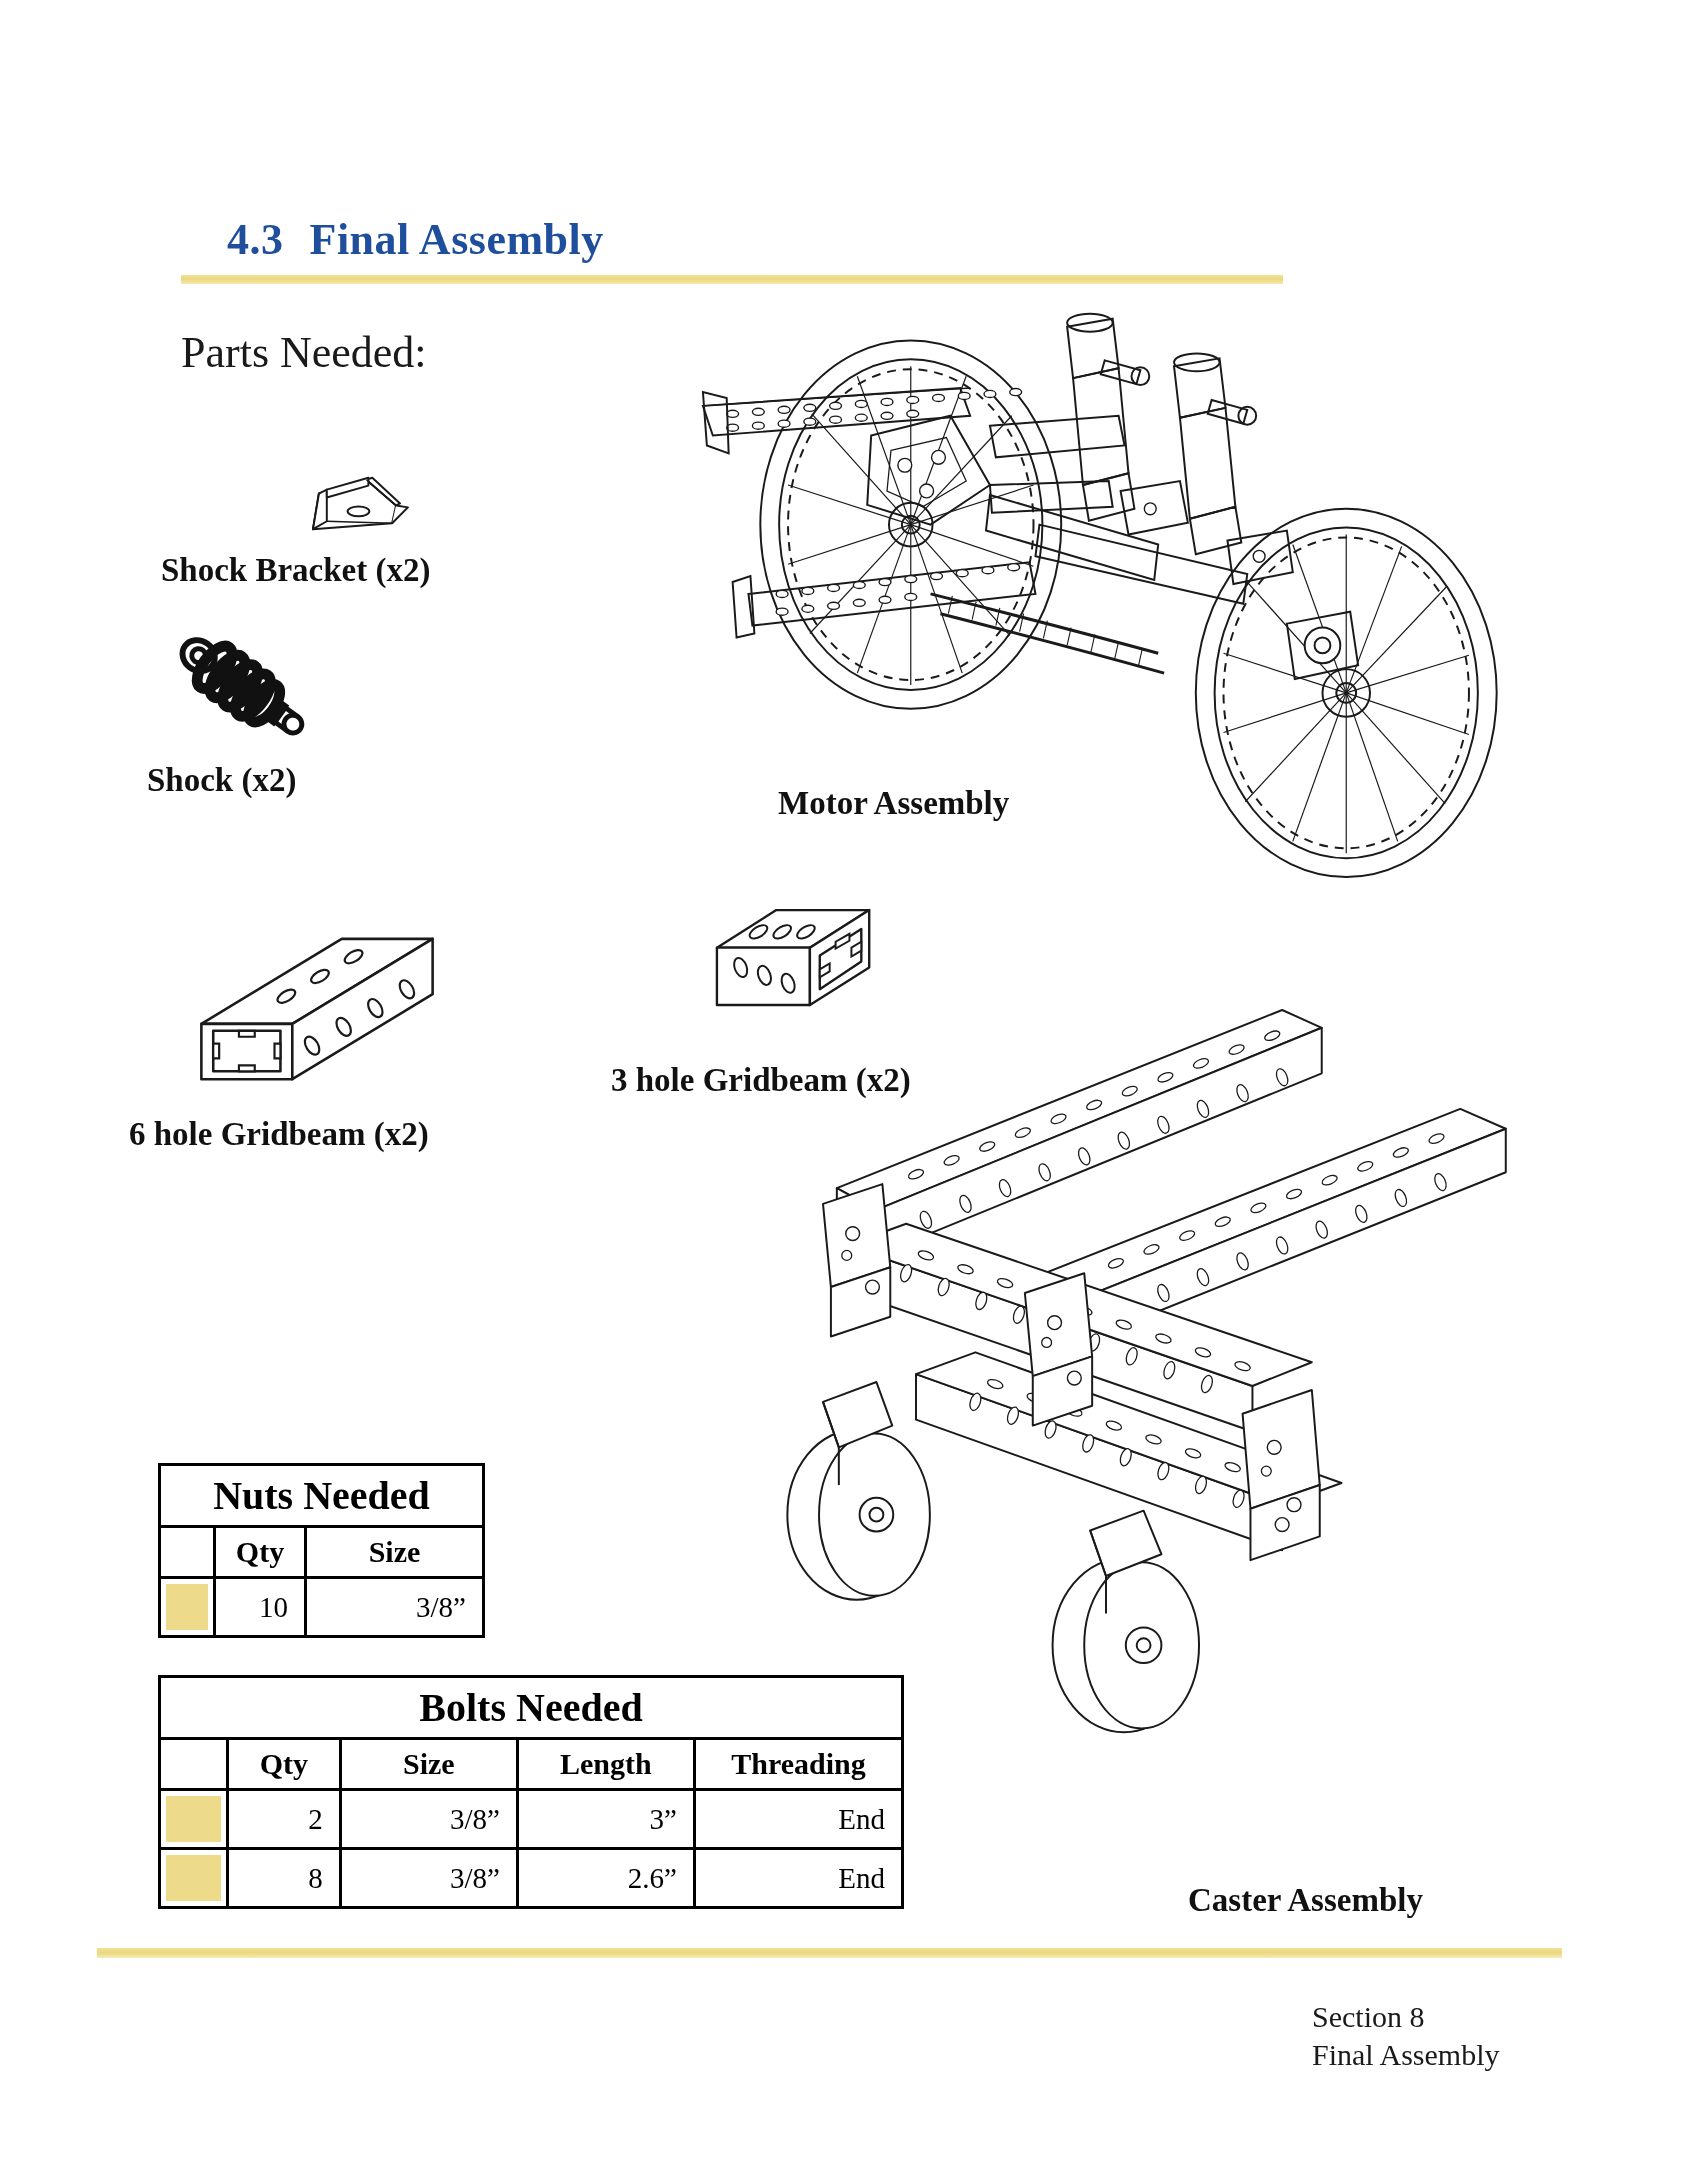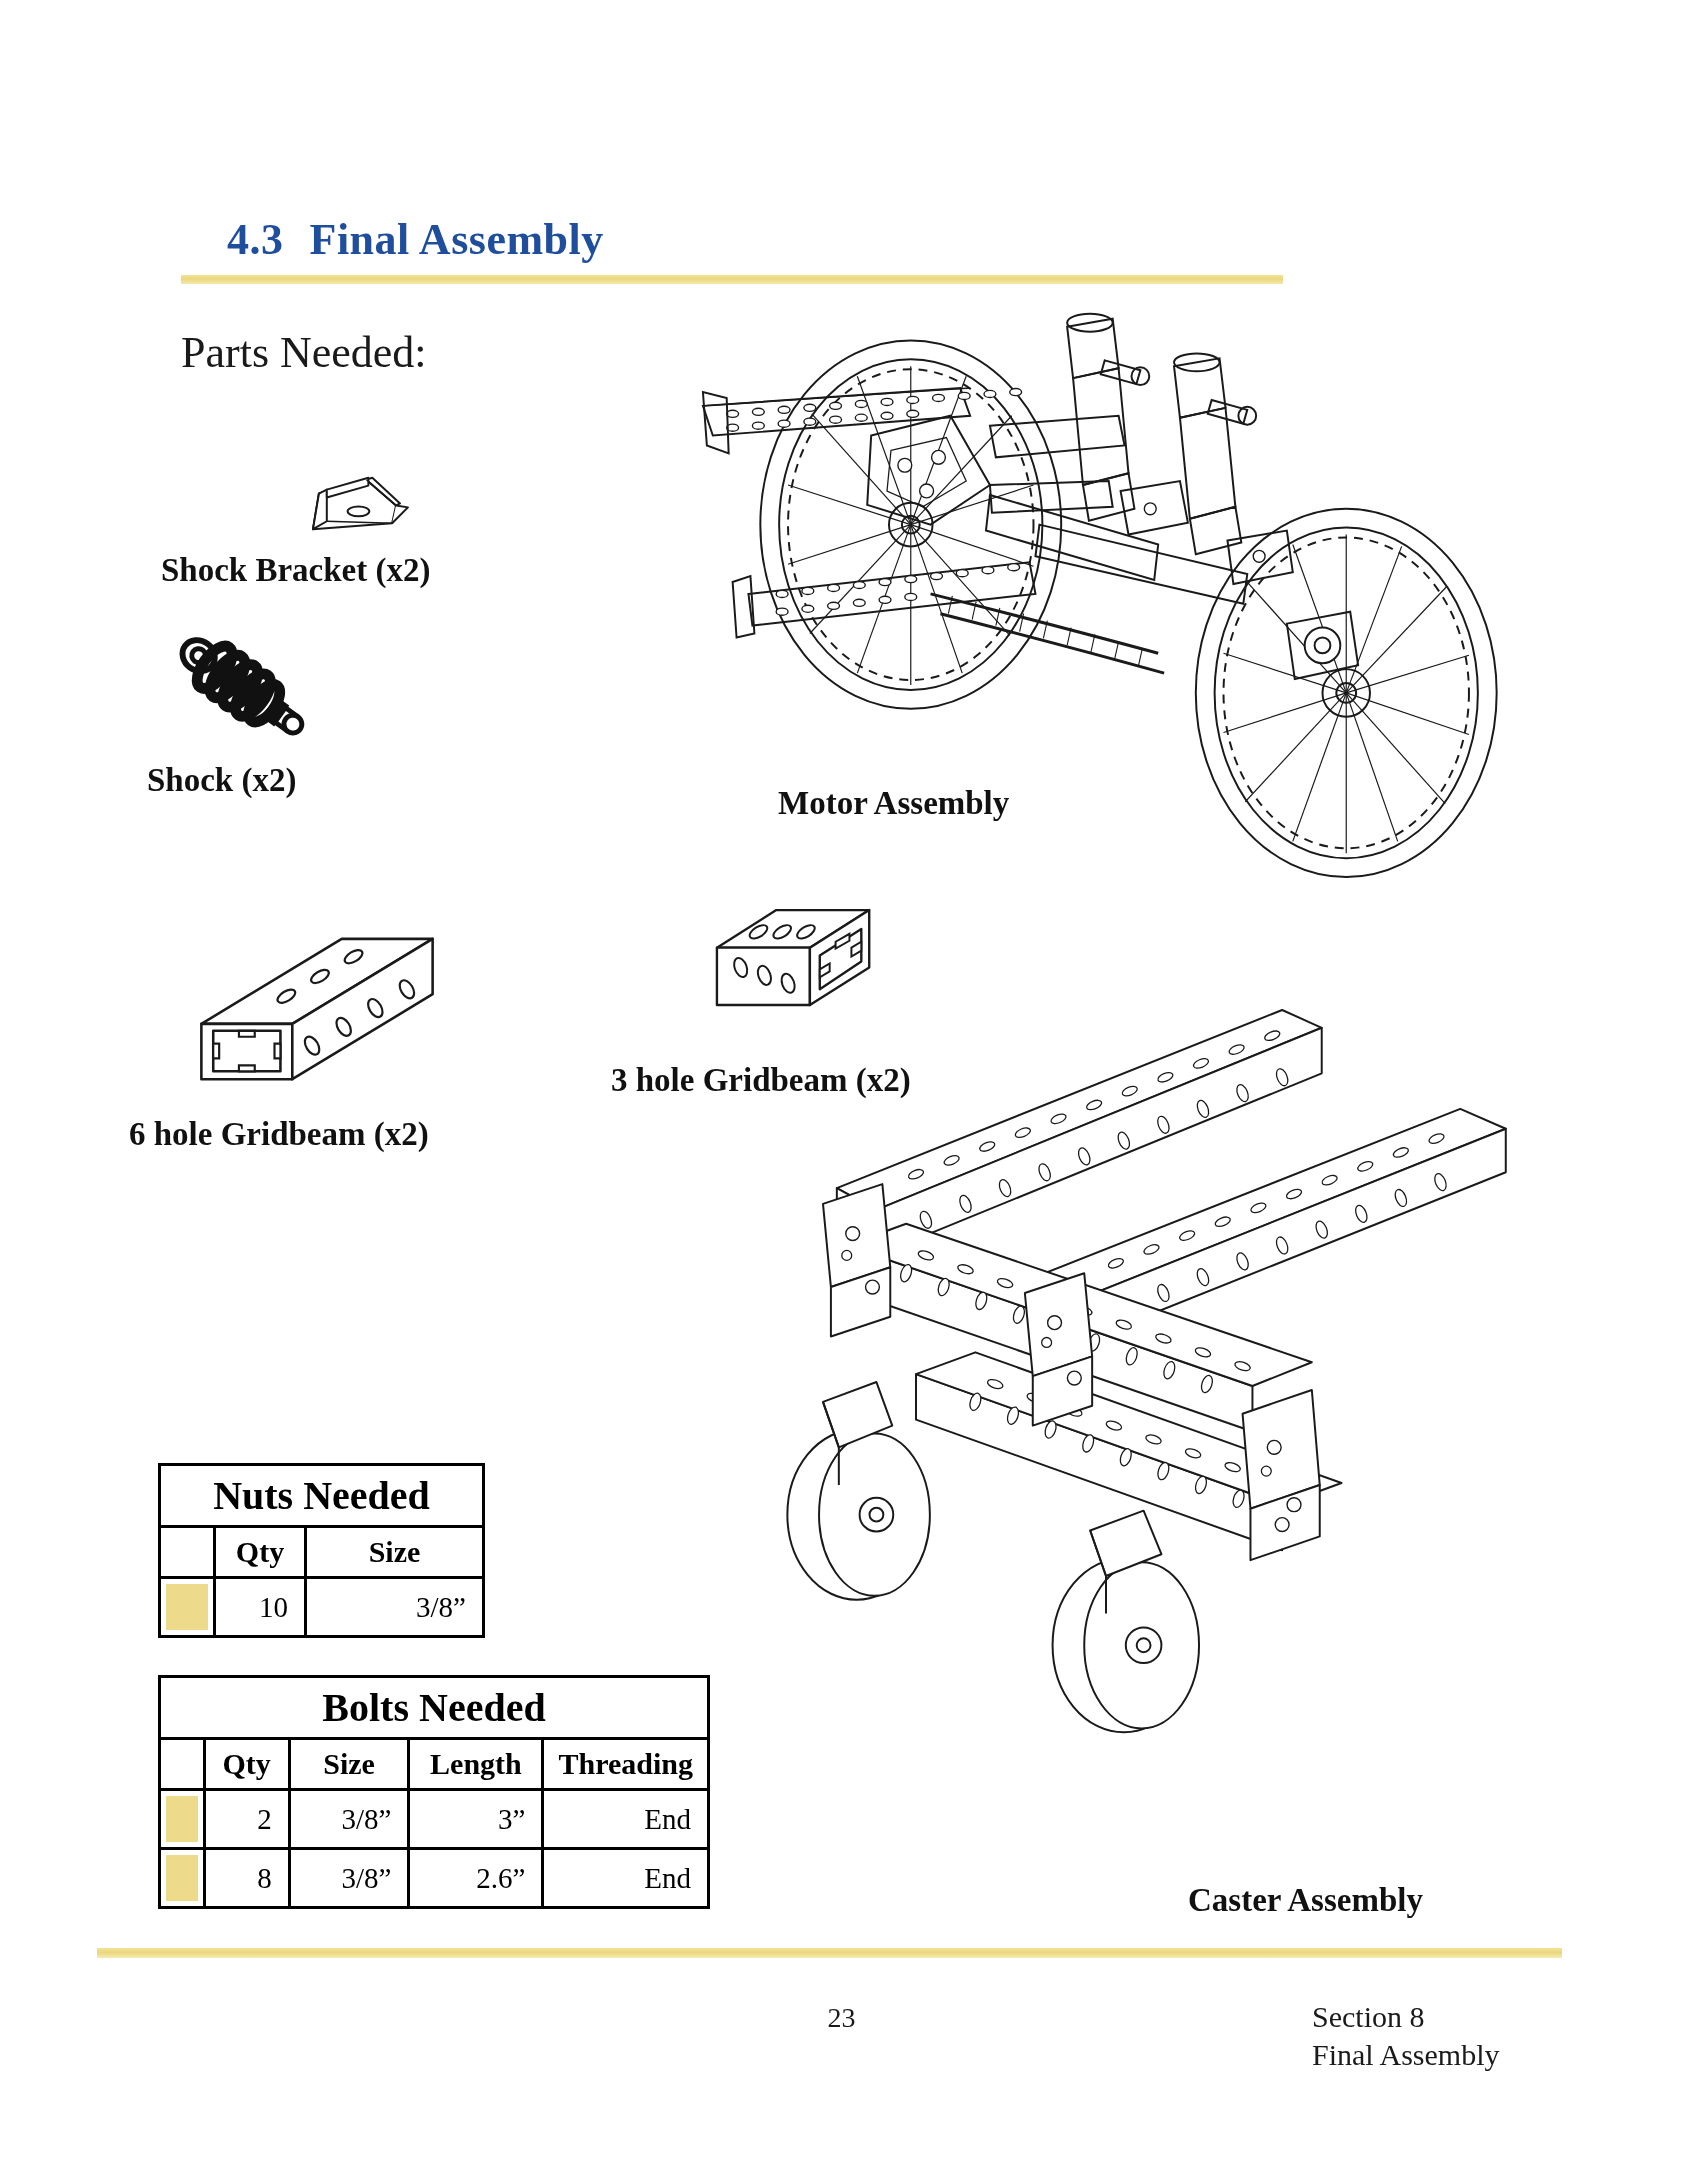--- a/index.html
+++ b/index.html
@@ -107,21 +107,21 @@
     height: 46px;
     background: #EDDB8B;
   }
   .tbl .val { text-align: right; padding-right: 16px; }
 
   #nuts-table { left: 158px; top: 1463px; width: 327px; }
   #nuts-table .c-swatch { width: 55px; }
   #nuts-table .c-qty { width: 91px; }
   #nuts-table .c-size { width: 178px; }
 
-  #bolts-table { left: 158px; top: 1675px; width: 552px; }
+  #bolts-table { left: 158px; top: 1675px; width: 746px; }
   #bolts-table .c-swatch { width: 55px; }
   #bolts-table .c-qty { width: 91px; }
   #bolts-table .c-size { width: 143px; }
   #bolts-table .c-len { width: 143px; }
   #bolts-table .c-thread { width: 168px; }
 
   
   .footer-rule {
     position: absolute;
     left: 97px;
@@ -621,20 +621,19 @@
           </td>
       <td class="val">8</td>
       <td class="val">3/8”</td>
       <td class="val">2.6”</td>
       <td class="val">End</td>
     </tr>
   </tbody>
     </table>
 
   <div class="footer-rule"></div>
-  <div class="page-number">23</div>
   <div class="footer-right">
     <div>Section 8</div>
     <div>Final Assembly</div>
   </div>
 
 </div>
 
 
 </body></html>

